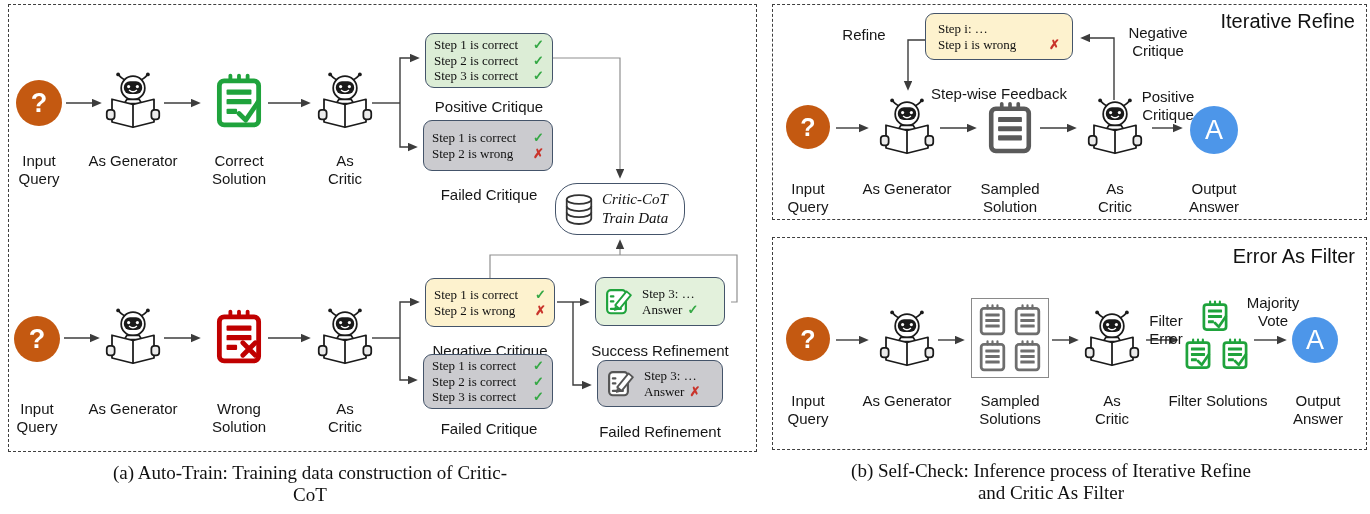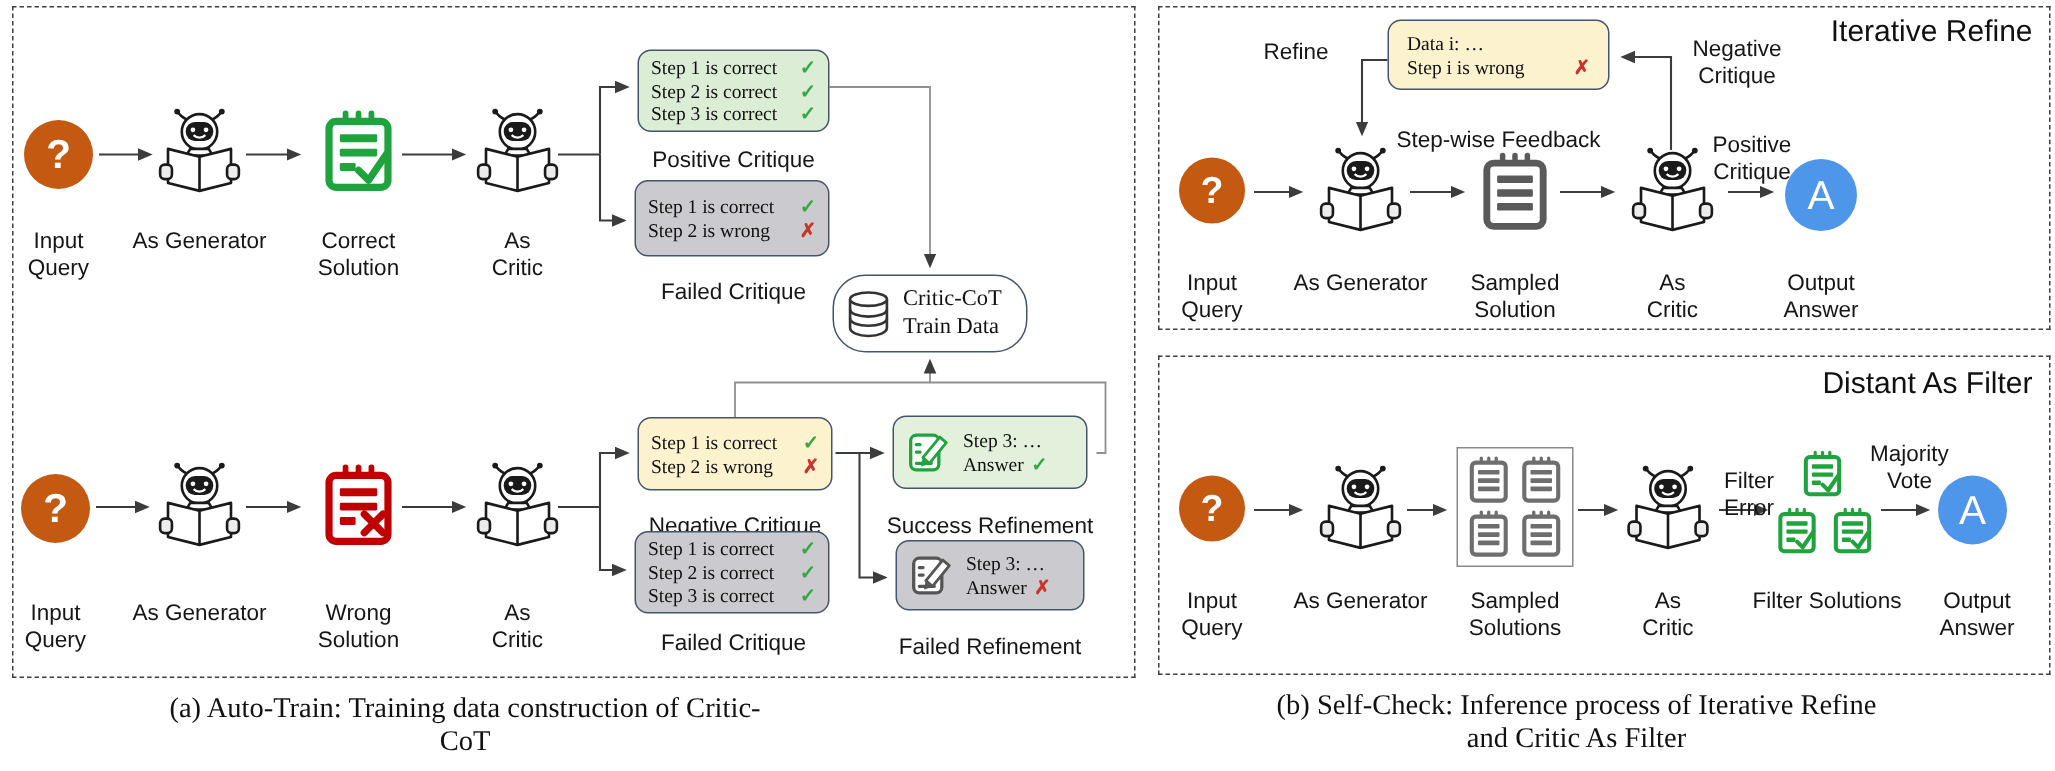--- a/index.html
+++ b/index.html
@@ -22,21 +22,21 @@
   .bg-yellow{background:#FDF2CE;}
   .bg-ltgreen{background:#E3F1DC;}
   .step-line{display:flex;justify-content:space-between;gap:6px;}
   .mk{font-weight:bold;}
   .mk-ok{color:#35A845;}
   .mk-bad{color:#C9342B;}
   .refbox{position:absolute;border:1.5px solid #44546A;border-radius:9px;display:flex;align-items:center;
           gap:8px;padding:4px 8px;font-family:"Liberation Serif",serif;font-size:13px;line-height:16px;color:#111;box-sizing:border-box;}
   .reftxt .step-line{justify-content:flex-start;gap:5px;}
   .trainbox{position:absolute;border:1.5px solid #44546A;border-radius:22px;background:#fff;display:flex;
-            align-items:center;gap:8px;padding:5px 8px;font-family:"Liberation Serif",serif;font-size:15px;line-height:19px;color:#111;box-sizing:border-box;}
+            align-items:center;gap:8px;padding:5px 8px;font-family:"Liberation Serif",serif;font-size:15px;line-height:19px;color:#111;box-sizing:border-box;font-style:italic;}
   .gridbox{position:absolute;border:1px solid #8a8a8a;display:grid;grid-template-columns:1fr 1fr;
            gap:4px 8px;padding:5px 7px;box-sizing:border-box;background:#fff;}
   .c-green{color:#1FA33C;}
   .c-red{color:#C00000;}
   .c-gray{color:#5a5a5a;}
   .c-minigray{color:#6e6e6e;}
   .c-notegray{color:#555555;}
   svg.icon{display:block;}
   .wires{position:absolute;left:0;top:0;pointer-events:none;}
   .wire{stroke:#3c3c3c;stroke-width:1.4;fill:none;}
@@ -294,21 +294,21 @@
     </div>
   </div>
   <div class="lbl" style="left:586px;top:411px;width:148px;">Failed Refinement</div>
 
   <div class="caption" style="left:110px;top:462px;width:400px;">(a) Auto-Train: Training data construction of Critic-CoT</div>
 
   <div class="panel-title" style="left:1150px;top:10px;width:205px;">Iterative Refine</div>
 
   <div class="stepbox bg-yellow" style="left:925px;top:13px;width:148px;padding:7px 12px;">
     <div class="step-line">
-        <span>Data i: …</span>
+        <span>Step i: …</span>
       </div>
     <div class="step-line">
         <span>Step i is wrong</span>
         <span class="mk mk-bad">✗</span>
       </div>
   </div>
   <div class="lbl" style="left:919px;top:73px;width:160px;">Step-wise Feedback</div>
   <div class="lbl" style="left:834px;top:14px;width:60px;">Refine</div>
   <div class="lbl lbl-left" style="left:1122px;top:12px;width:72px;">Negative
 Critique</div>
@@ -330,21 +330,21 @@
   <div class="acircle" style="left:1190px;top:106px;">
       <span>A</span>
     </div>
 
   <div class="lbl" style="left:773px;top:168px;width:70px;">Input Query</div>
   <div class="lbl" style="left:862px;top:168px;width:90px;">As Generator</div>
   <div class="lbl" style="left:965px;top:168px;width:90px;">Sampled Solution</div>
   <div class="lbl" style="left:1093px;top:168px;width:44px;">As Critic</div>
   <div class="lbl" style="left:1169px;top:168px;width:90px;">Output Answer</div>
 
-  <div class="panel-title" style="left:1150px;top:245px;width:205px;">Distant As Filter</div>
+  <div class="panel-title" style="left:1150px;top:245px;width:205px;">Error As Filter</div>
 
   <div class="qcircle" style="left:786px;top:317px;width:44px;height:44px;font-size:25px;">
       <span>?</span>
     </div>
   <svg class="icon abs" style="left:879px;top:310px;" width="56" height="58">
       <use href="#sym-robot"></use>
     </svg>
 
   <div class="gridbox" style="left:971px;top:298px;width:78px;height:80px;">
     <svg class="icon c-minigray" width="27" height="32">

